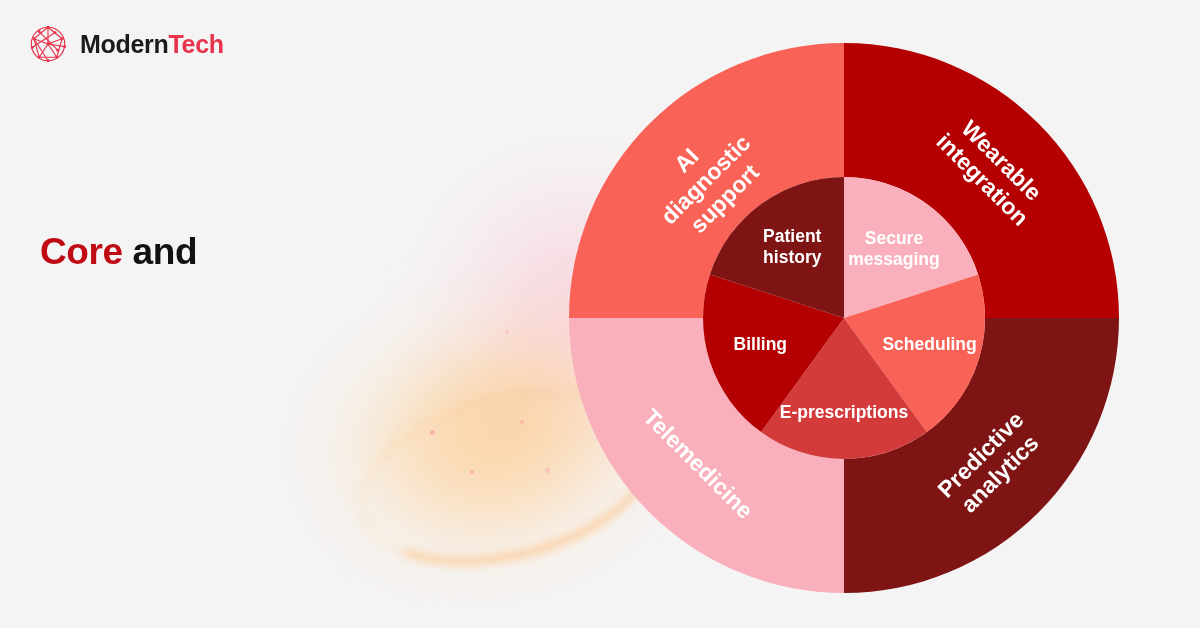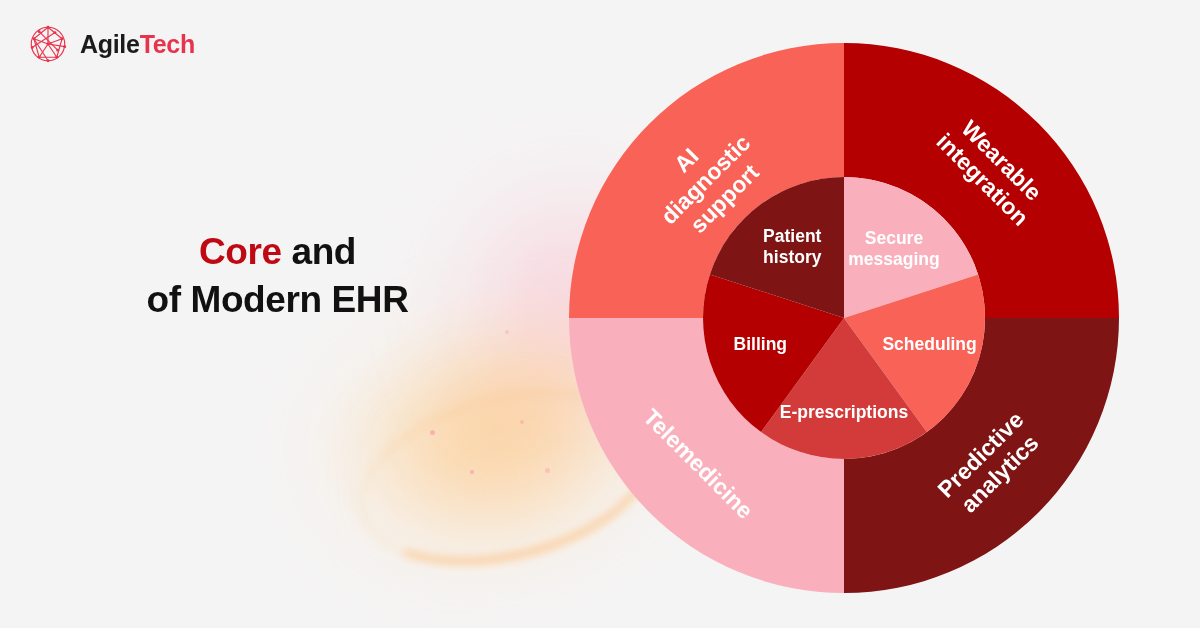--- a/index.html
+++ b/index.html
@@ -96,21 +96,21 @@
   }
   .logo-agile { color: #1b1b1b; }
   .logo-tech  { color: #e8334c; }
 
   
   .heading {
     position: absolute;
     left: 40px;
     top: 228px;
     width: 475px;
-    text-align: center;
+    text-align: left;
     font-size: 37px;
     font-weight: 700;
     line-height: 1.29;
     letter-spacing: -0.4px;
     color: #111111;
   }
   .heading .hl { color: #bf0a14; }
 
   
   .chart {
@@ -171,26 +171,25 @@
         <circle cx="18" cy="38" r="3.4"></circle>
           <circle cx="50" cy="50" r="3.4"></circle>
         <circle cx="50" cy="88" r="3.4"></circle>
           <circle cx="88" cy="56" r="3.4"></circle>
         <circle cx="14" cy="58" r="3.2"></circle>
           <circle cx="66" cy="24" r="3.2"></circle>
         <circle cx="30" cy="22" r="3.2"></circle>
           <circle cx="72" cy="64" r="3.2"></circle>
       </g>
     </svg>
-    <div class="logo-text"><span class="logo-agile">Agile</span><span class="logo-tech">Tech</span></div>
+    <div class="logo-text"><span class="logo-agile">Modern</span><span class="logo-tech">Tech</span></div>
   </div>
 
   <div class="heading">
     <div><span class="hl">Core</span><span> and</span></div>
-    <div>of Modern EHR</div>
   </div>
 
   <div class="chart">
     <svg viewBox="0 0 550 550">
       <g id="outer-ring-group">
           <path d="M 275 0 A 275 275 0 0 1 550 275 L 416 275 A 141 141 0 0 0 275 134 Z" fill="#b40000"></path>
           <path d="M 550 275 A 275 275 0 0 1 275 550 L 275 416 A 141 141 0 0 0 416 275 Z" fill="#7e1414"></path>
           <path d="M 275 550 A 275 275 0 0 1 0 275.00000000000006 L 134 275 A 141 141 0 0 0 275 416 Z" fill="#f9b0bc"></path>
           <path d="M 0 275.00000000000006 A 275 275 0 0 1 274.99999999999994 0 L 275 134 A 141 141 0 0 0 134 275 Z" fill="#f96257"></path>
         </g>

